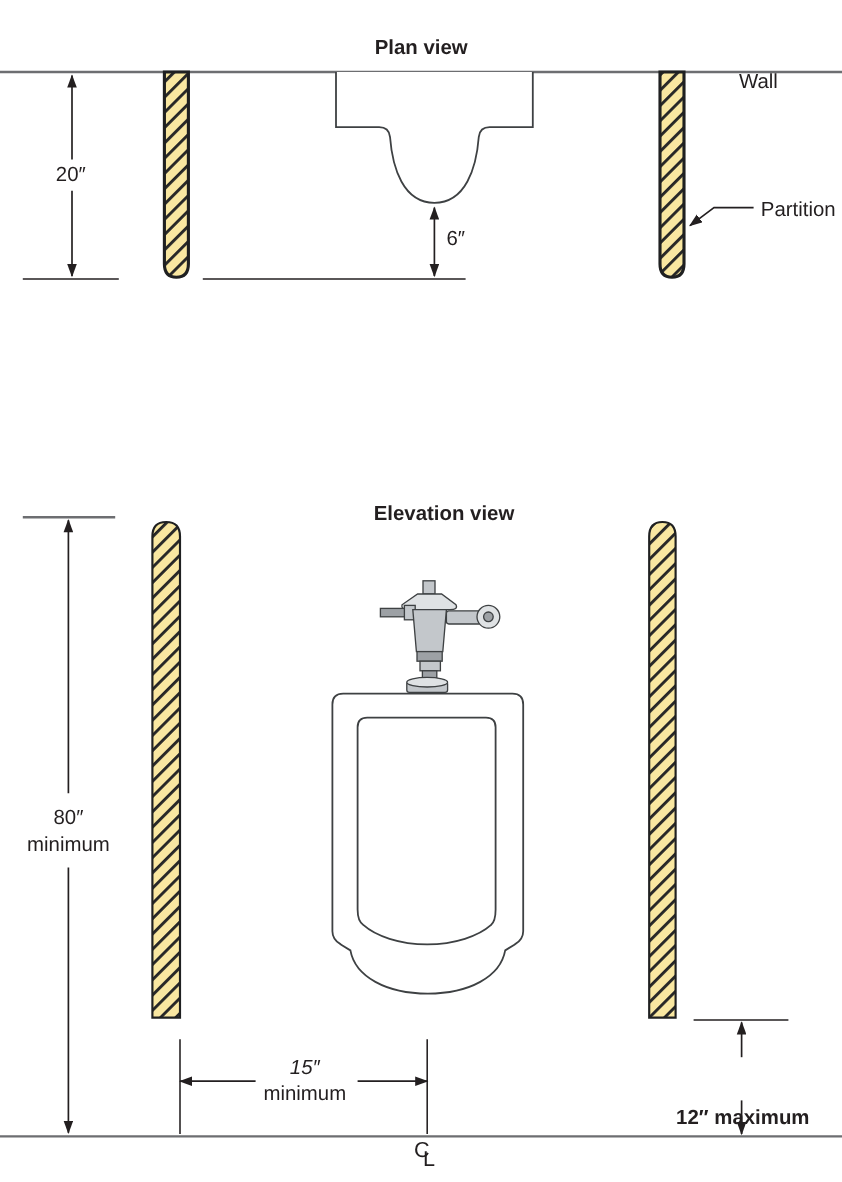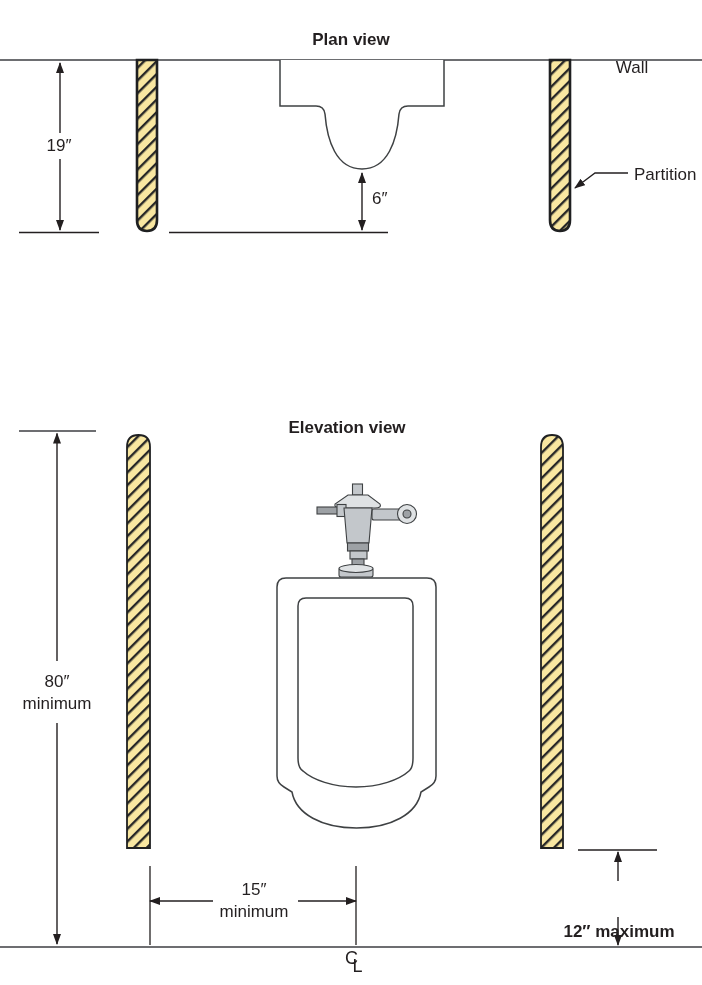--- a/index.html
+++ b/index.html
@@ -100,28 +100,28 @@
 
     <line class="dim thin" x1="578" y1="850" x2="657" y2="850"></line>
     <line class="dim" x1="618" y1="852" x2="618" y2="881" marker-start="url(#as)"></line>
     <line class="dim" x1="618" y1="917" x2="618" y2="945" marker-end="url(#ae)"></line>
 
     <line class="grayline" x1="0" y1="947" x2="702" y2="947"></line>
   </svg>
 
   <div class="lbl bold cx" style="left:351px; top:2px;">Plan view</div>
   <div class="lbl cx" style="left:632px; top:30px;">Wall</div>
-  <div class="lbl cxy" style="left:59px;  top:146px;">19″</div>
+  <div class="lbl cxy" style="left:59px;  top:146px;">20″</div>
   <div class="lbl" style="left:372px; top:189px;">6″</div>
   <div class="lbl cy" style="left:634px; top:175px;">Partition</div>
 
-  <div class="lbl bold cx" style="left:347px; top:390px;">Elevation view</div>
+  <div class="lbl bold cx" style="left:370px; top:390px;">Elevation view</div>
   <div class="lbl cxy" style="left:57px;  top:682px;">80″</div>
   <div class="lbl cxy" style="left:57px;  top:704px;">minimum</div>
-  <div class="lbl cxy" style="left:254px; top:890px;">15″</div>
+  <div class="lbl cxy" style="left:254px; top:890px;font-style:italic;">15″</div>
   <div class="lbl cxy" style="left:254px; top:912px;">minimum</div>
   <div class="lbl cxy" style="left:619px; top:932px;font-weight:bold;">12″ maximum</div>
 
   <div>
     <span class="cl-sym" style="left:345px; top:949px;">C</span>
     <span class="cl-sym" style="left:352.5px; top:957px;">L</span>
   </div>
 
 </div>
 

